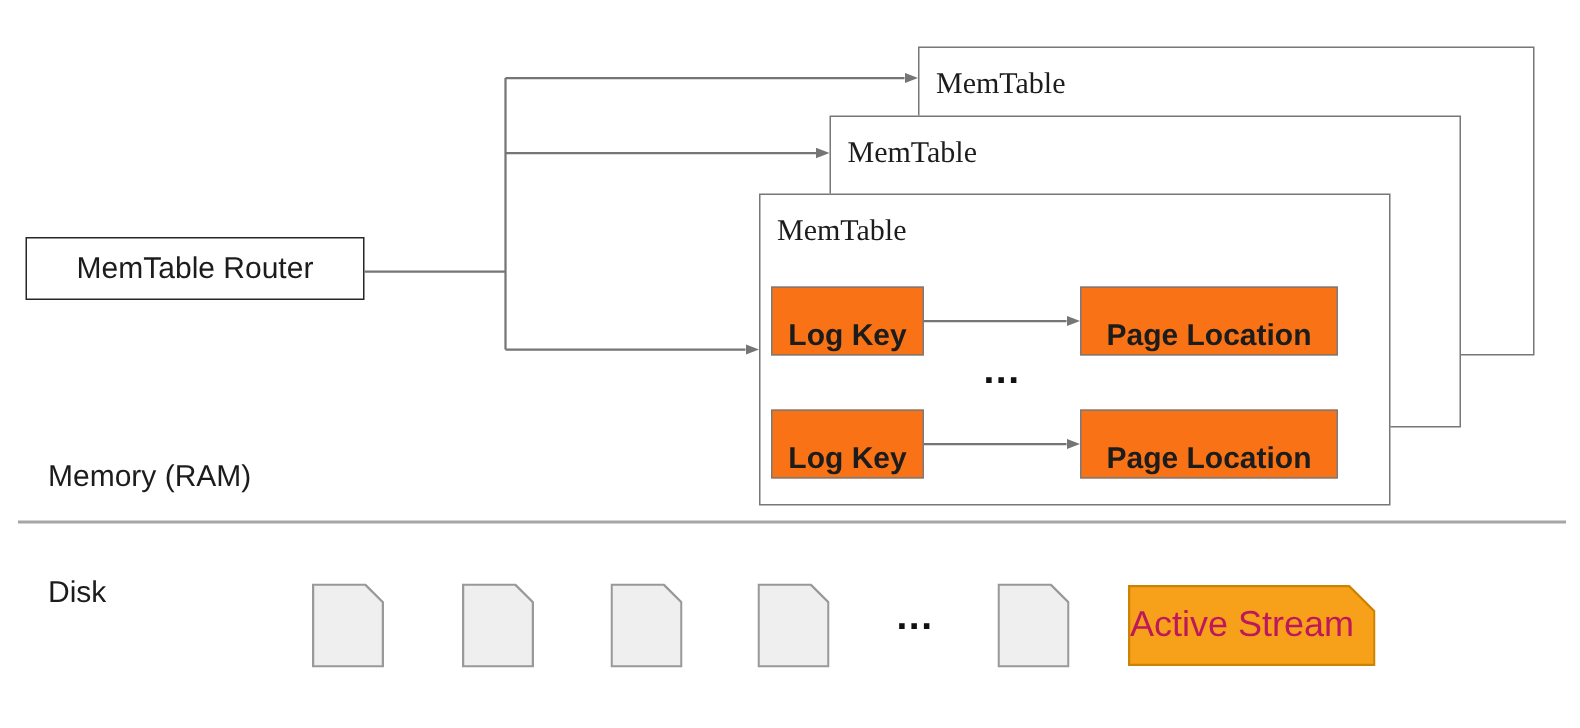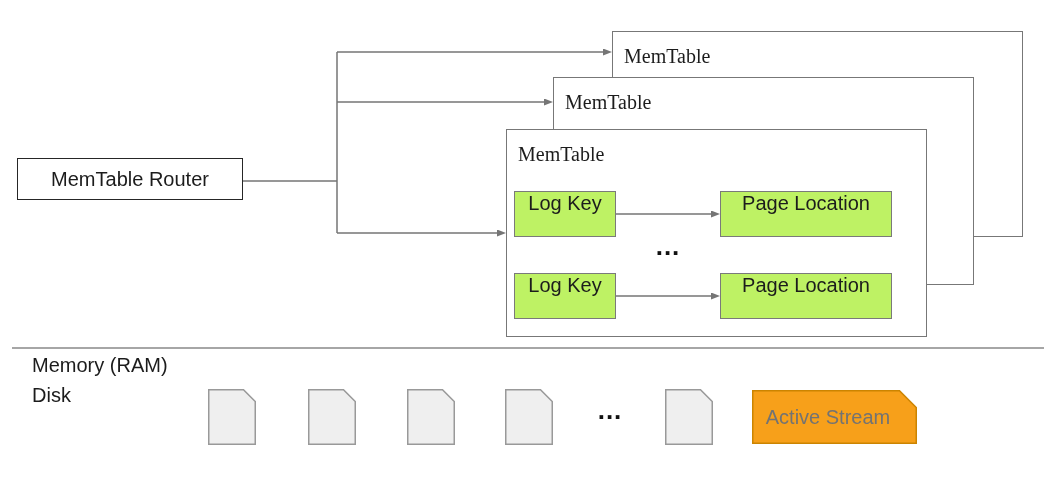--- a/index.html
+++ b/index.html
@@ -12,44 +12,44 @@
   .memtable-back{left:612px;top:31px;width:411px;height:206px;z-index:1;}
   .memtable-mid{left:553px;top:77px;width:421px;height:208px;z-index:2;}
   .memtable-front{left:506px;top:129px;width:421px;height:208px;z-index:3;}
   .box .lbl{position:absolute;left:11px;top:13px;font-size:20px;line-height:23px;white-space:nowrap;font-family:Liberation Serif, serif;}
   .router{
     left:17px;top:158px;width:226px;height:42px;z-index:4;
     border:1.5px solid #262626;display:flex;align-items:center;justify-content:center;
     font-size:20px;
   }
   .inner{
-    position:absolute;background:#bef264;border:1.5px solid #7a7a7a;box-sizing:border-box;
-    display:flex;align-items:flex-start;justify-content:center;font-size:20px;z-index:4;white-space:nowrap;
+    position:absolute;background:#f97316;border:1.5px solid #7a7a7a;box-sizing:border-box;
+    display:flex;align-items:flex-end;justify-content:center;font-size:20px;z-index:4;white-space:nowrap;font-weight:bold;
   }
   .logkey-1{left:514px;top:191px;width:102px;height:46px;}
   .pageloc-1{left:720px;top:191px;width:172px;height:46px;}
   .logkey-2{left:514px;top:273px;width:102px;height:46px;}
   .pageloc-2{left:720px;top:273px;width:172px;height:46px;}
   .ellipsis{
     position:absolute;font-size:26px;font-weight:bold;color:#111111;z-index:5;
     height:26px;line-height:26px;text-align:center;letter-spacing:1px;
   }
   .mem-ellipsis{left:640px;top:233px;width:56px;}
   .disk-ellipsis{left:586px;top:397px;width:48px;}
   .region-label{position:absolute;font-size:20px;line-height:22px;white-space:nowrap;z-index:4;}
-  .memory-label{left:32px;top:307px;margin-top:47px;}
+  .memory-label{left:32px;top:307px;}
   .disk-label{left:32px;top:384px;}
   .divider{position:absolute;left:12px;top:347px;width:1032px;height:2px;background:#a6a6a6;z-index:4;}
   .file-icon{position:absolute;top:389px;width:48px;height:56px;z-index:4;}
   .active-stream{position:absolute;left:752px;top:390px;width:165px;height:54px;z-index:4;}
   .active-stream svg{position:absolute;left:0;top:0;}
   .as-shape{fill:#F7A01A;stroke:#CC8400;stroke-width:1.5;}
   .as-label{
     position:absolute;left:0;top:0;width:152px;height:54px;display:flex;align-items:center;justify-content:center;
-    font-size:20px;color:#737373;white-space:nowrap;
+    font-size:24px;color:#be185d;white-space:nowrap;
   }
 </style>
 </head>
 <body>
 
 <div class="canvas">
 
   <svg class="overlay" viewBox="0 0 1053 485" xmlns="http://www.w3.org/2000/svg">
     <defs>
       <marker id="arr" markerUnits="userSpaceOnUse" markerWidth="10" markerHeight="8" refX="0" refY="3.5" orient="auto">

